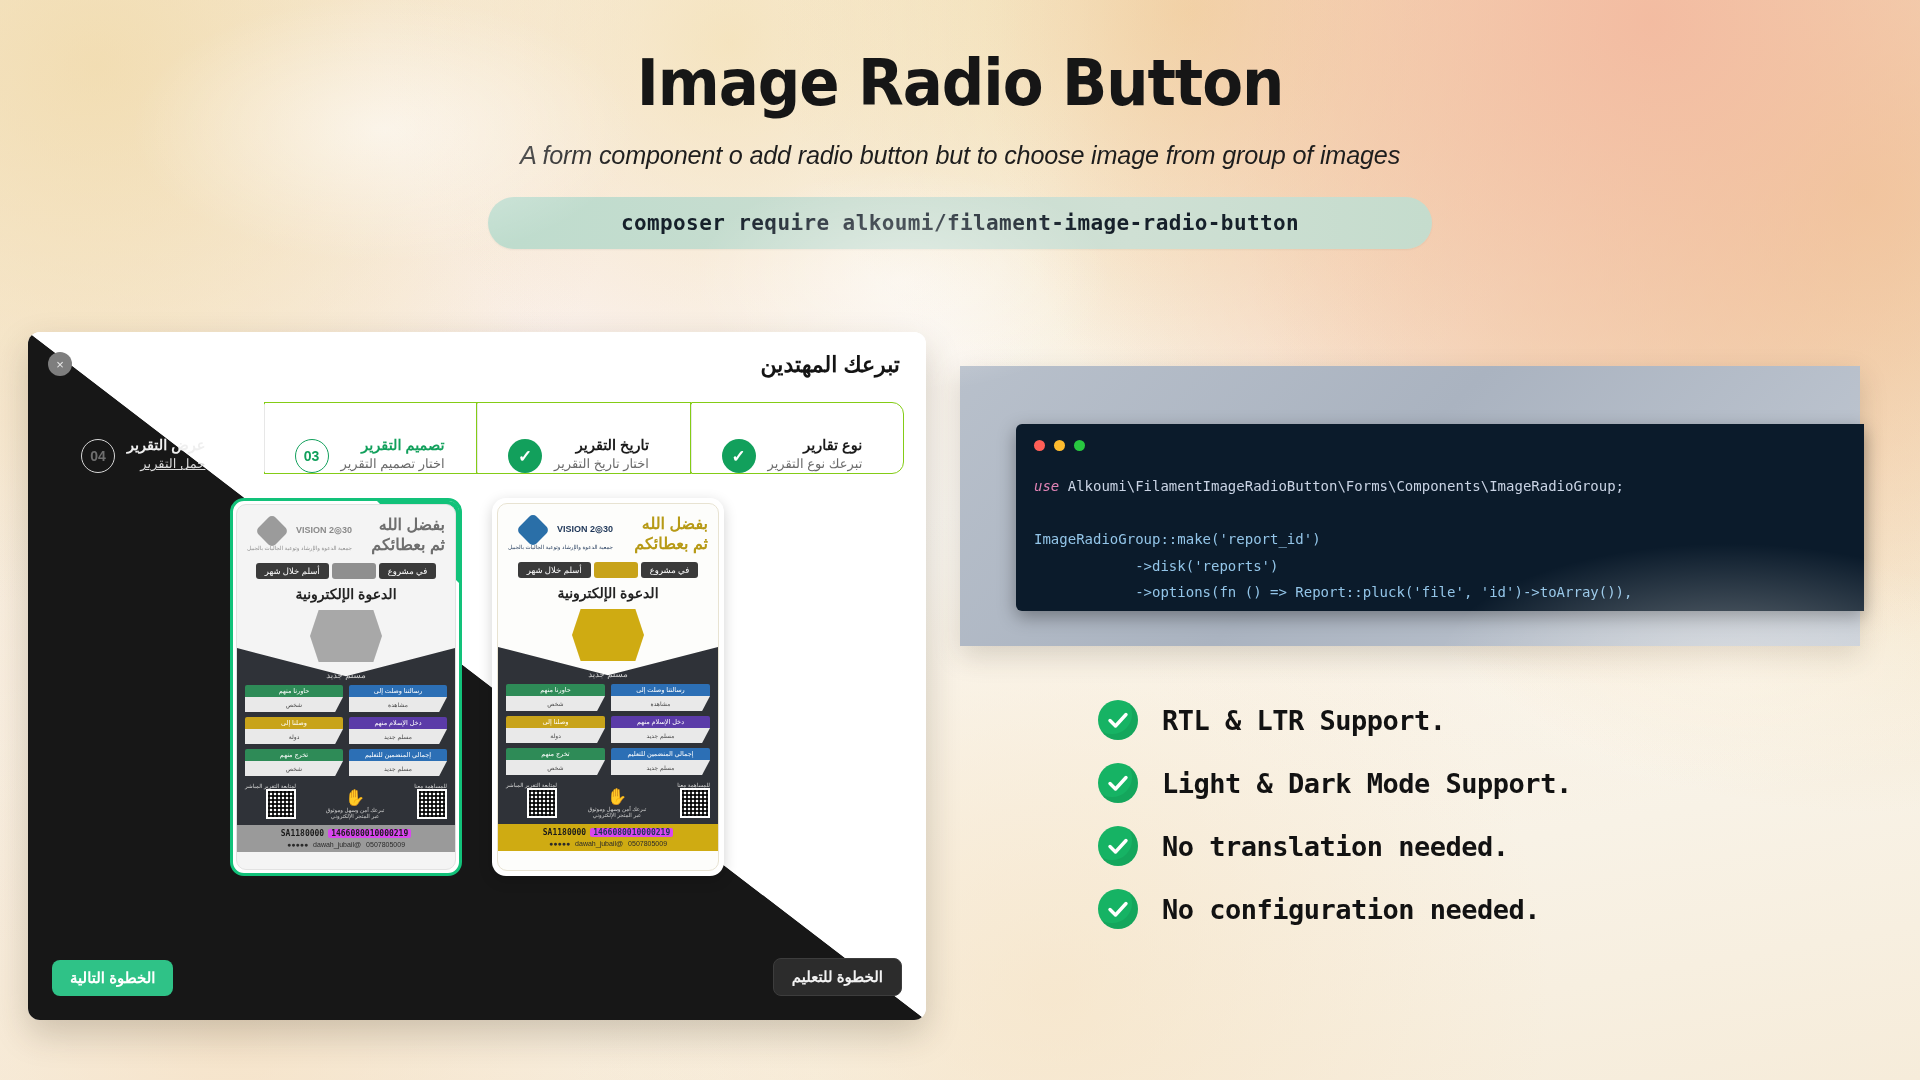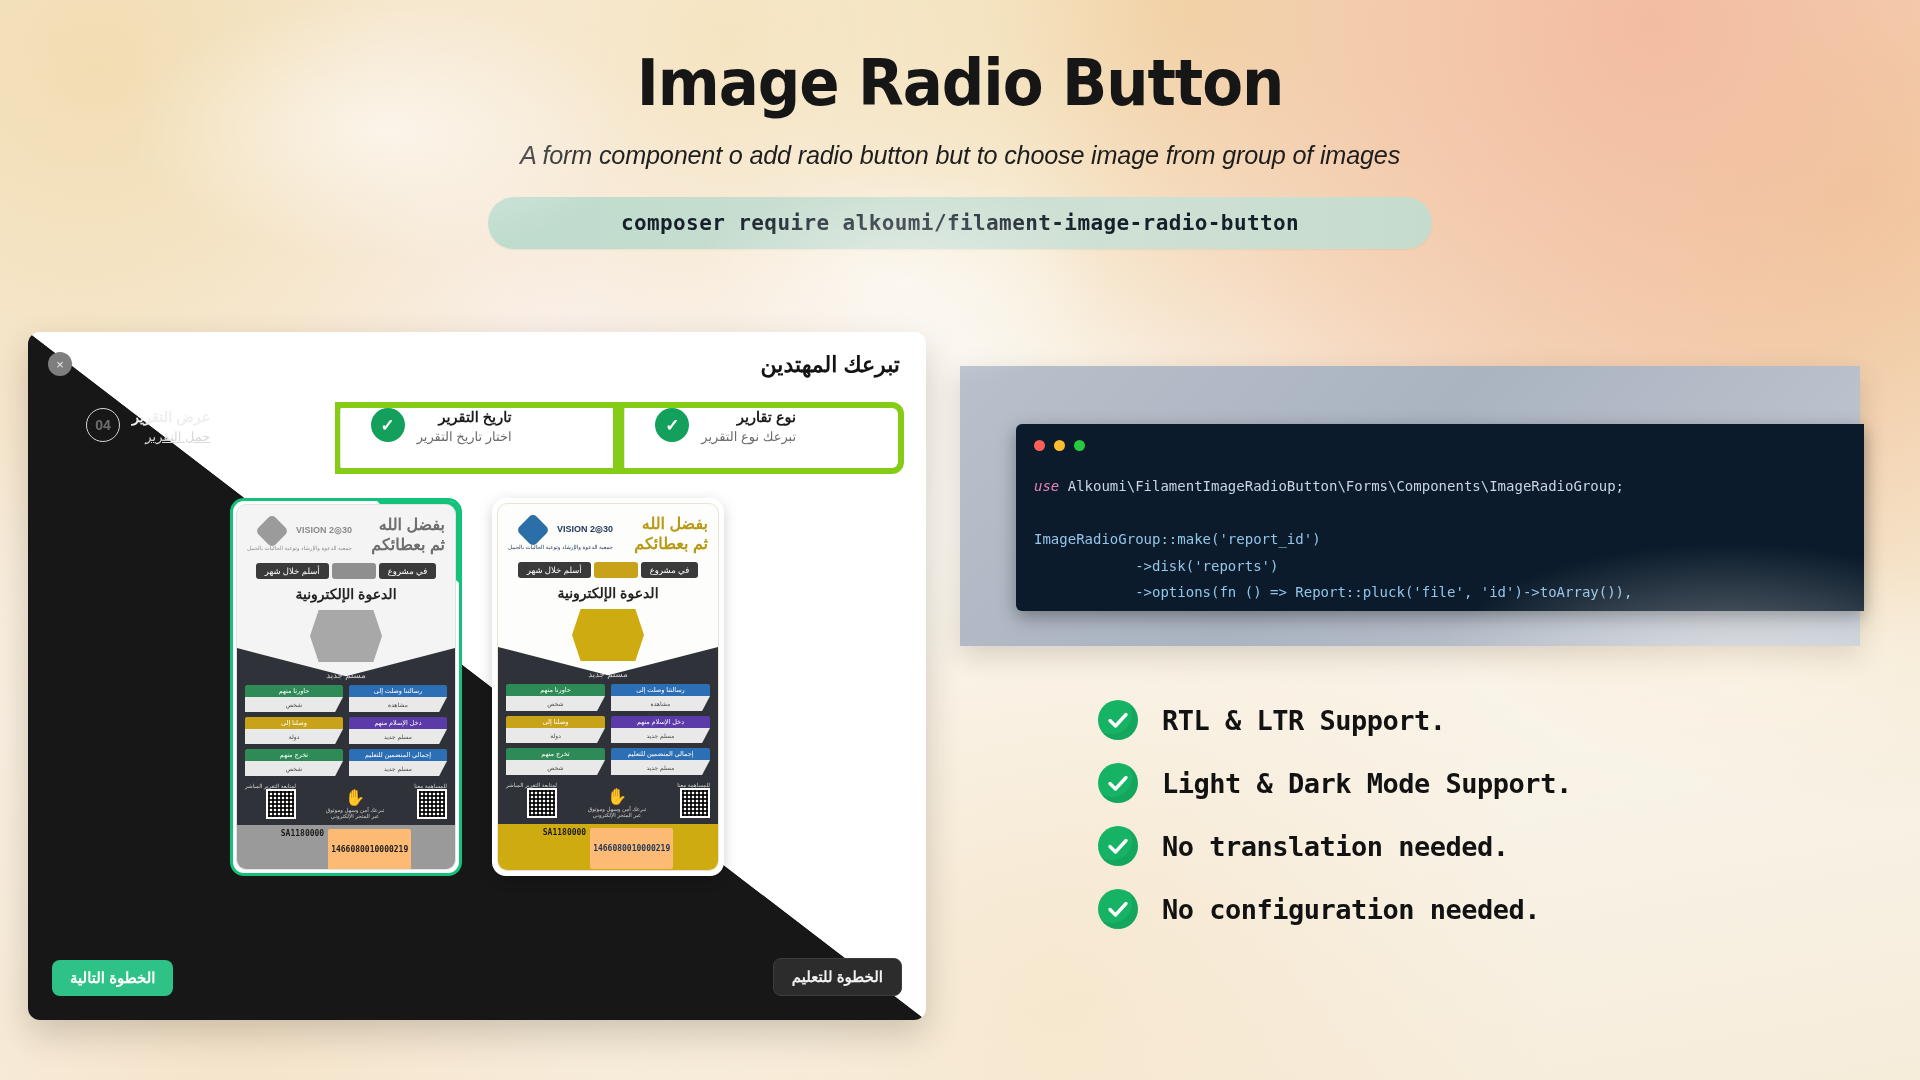--- a/index.html
+++ b/index.html
@@ -114,26 +114,26 @@
   .steps{
     position:absolute; left:22px; right:22px; top:70px;
     height:72px;
     display:flex; flex-direction:row-reverse;
     border-radius:12px;
     z-index:5;
   }
   .step{
     flex:1;
     position:relative;
-    display:flex; flex-direction:row-reverse; align-items:flex-start;
+    display:flex; flex-direction:row-reverse; align-items:flex-end;
     gap:12px;
     padding:0 16px 0 30px;
     direction:rtl;
     background:#ffffff;
-    border:6px solid #84cc16;
+    border:1px solid #84cc16;
   }
   .step:first-child{ border-radius:0 12px 12px 0; }
   .step:last-child{
     border-radius:12px 0 0 12px;
     background:transparent; border-color:transparent;
   }
   .step::before{
     content:"";
     position:absolute; left:-1px; top:0;
     width:22px; height:100%;
@@ -240,21 +240,21 @@
       repeating-linear-gradient(0deg,#2b2b2b 0 2px,#fff 2px 4px),
       repeating-linear-gradient(90deg,#2b2b2b 0 2px,#fff 2px 4px);
       background-blend-mode:multiply; border:2px solid #fff; }
   .p-qrlbl{ font-size:5.5px; color:#d8d8d8; text-align:center; }
   .p-mid{ text-align:center; font-size:5.5px; color:#cfcfcf; }
   .p-hand{ font-size:16px; }
 
   .p-foot{ background:#9a9a9a; padding:4px 6px; }
   .poster.gold .p-foot{ background:#cfab12; }
   .p-iban{ display:flex; justify-content:center; gap:4px; font-size:8px; font-weight:700; color:#1b1b1b; font-family:"DejaVu Sans Mono",monospace; }
-  .p-iban .hl{ background:#fdba74; padding:16px 3px; border-radius:2px; }
+  .p-iban .hl{ background:#d946ef; padding:0 3px; border-radius:2px; }
   .poster.gold .p-iban .hl{ color:#1d3557; }
   .p-social{ display:flex; justify-content:center; gap:5px; font-size:7px; color:#2a2a2a; margin-top:3px; align-items:center; }
 
   
   .btn-next{
     position:absolute; left:24px; bottom:24px;
     background:#2fc287; color:#ffffff;
     font-size:15px; font-weight:700;
     padding:9px 18px; border-radius:8px;
     direction:rtl; z-index:6;
@@ -346,20 +346,27 @@
       </div>
     </div>
     <div class="step">
       <div class="step-badge badge-done">✓</div>
       <div class="step-text">
         <div class="step-label">تاريخ التقرير</div>
         <div class="step-desc">اختار تاريخ التقرير</div>
       </div>
     </div>
     <div class="step">
+      <div class="step-badge badge-active">03</div>
+      <div class="step-text">
+        <div class="step-label active">تصميم التقرير</div>
+        <div class="step-desc">اختار تصميم التقرير</div>
+      </div>
+    </div>
+    <div class="step">
       <div class="step-badge badge-idle">04</div>
       <div class="step-text">
         <div class="step-label idle">عرض التقرير</div>
         <div class="step-desc idle">حمل التقرير</div>
       </div>
     </div>
   </div>
 
   <div class="cards">
 

